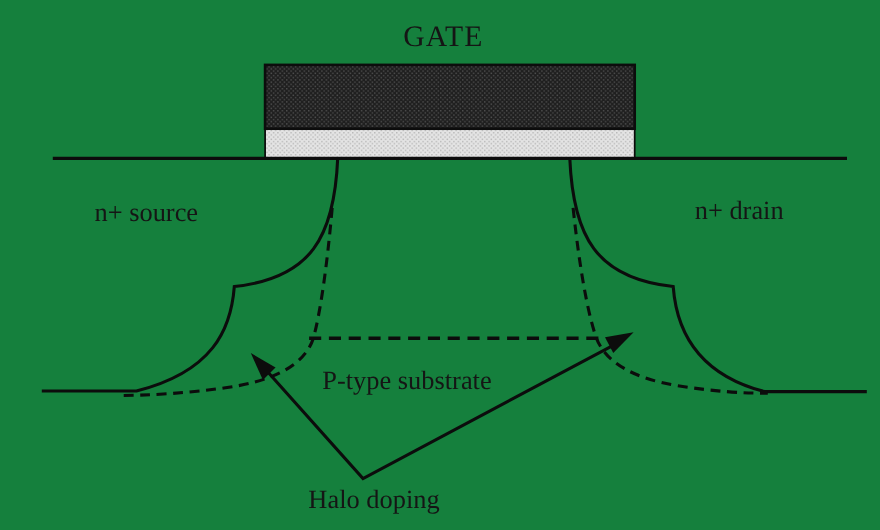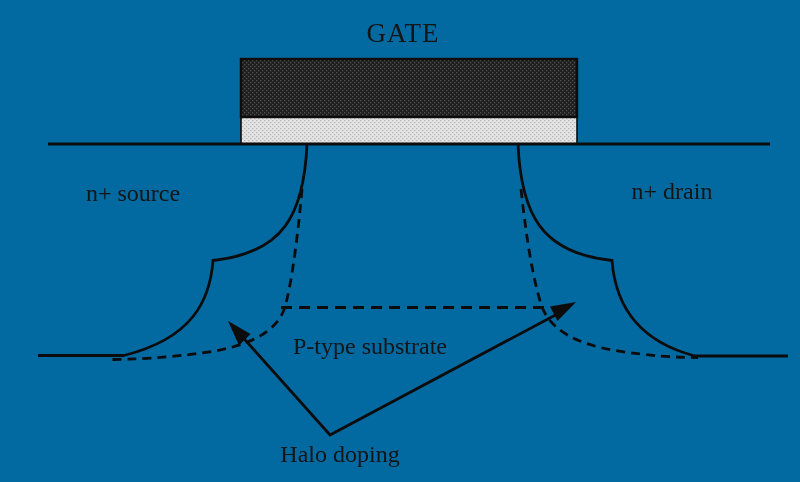--- a/index.html
+++ b/index.html
@@ -1,20 +1,20 @@
 <!DOCTYPE html>
 <html><head>
 <meta charset="utf-8">
 <style>
   html, body { margin: 0; padding: 0; background: #ffffff; }
   .stage {
     position: relative;
     width: 800px;
     height: 482px;
-    background: #0369a1;
+    background: #15803d;
     overflow: hidden;
     font-family: "Liberation Serif", serif;
   }
   svg { display: block; }
   text {
     font-family: "Liberation Serif", serif;
     fill: #151515;
   }
   .label-main { font-size: 24px; }
   .label-gate { font-size: 27px; letter-spacing: 1px; }

